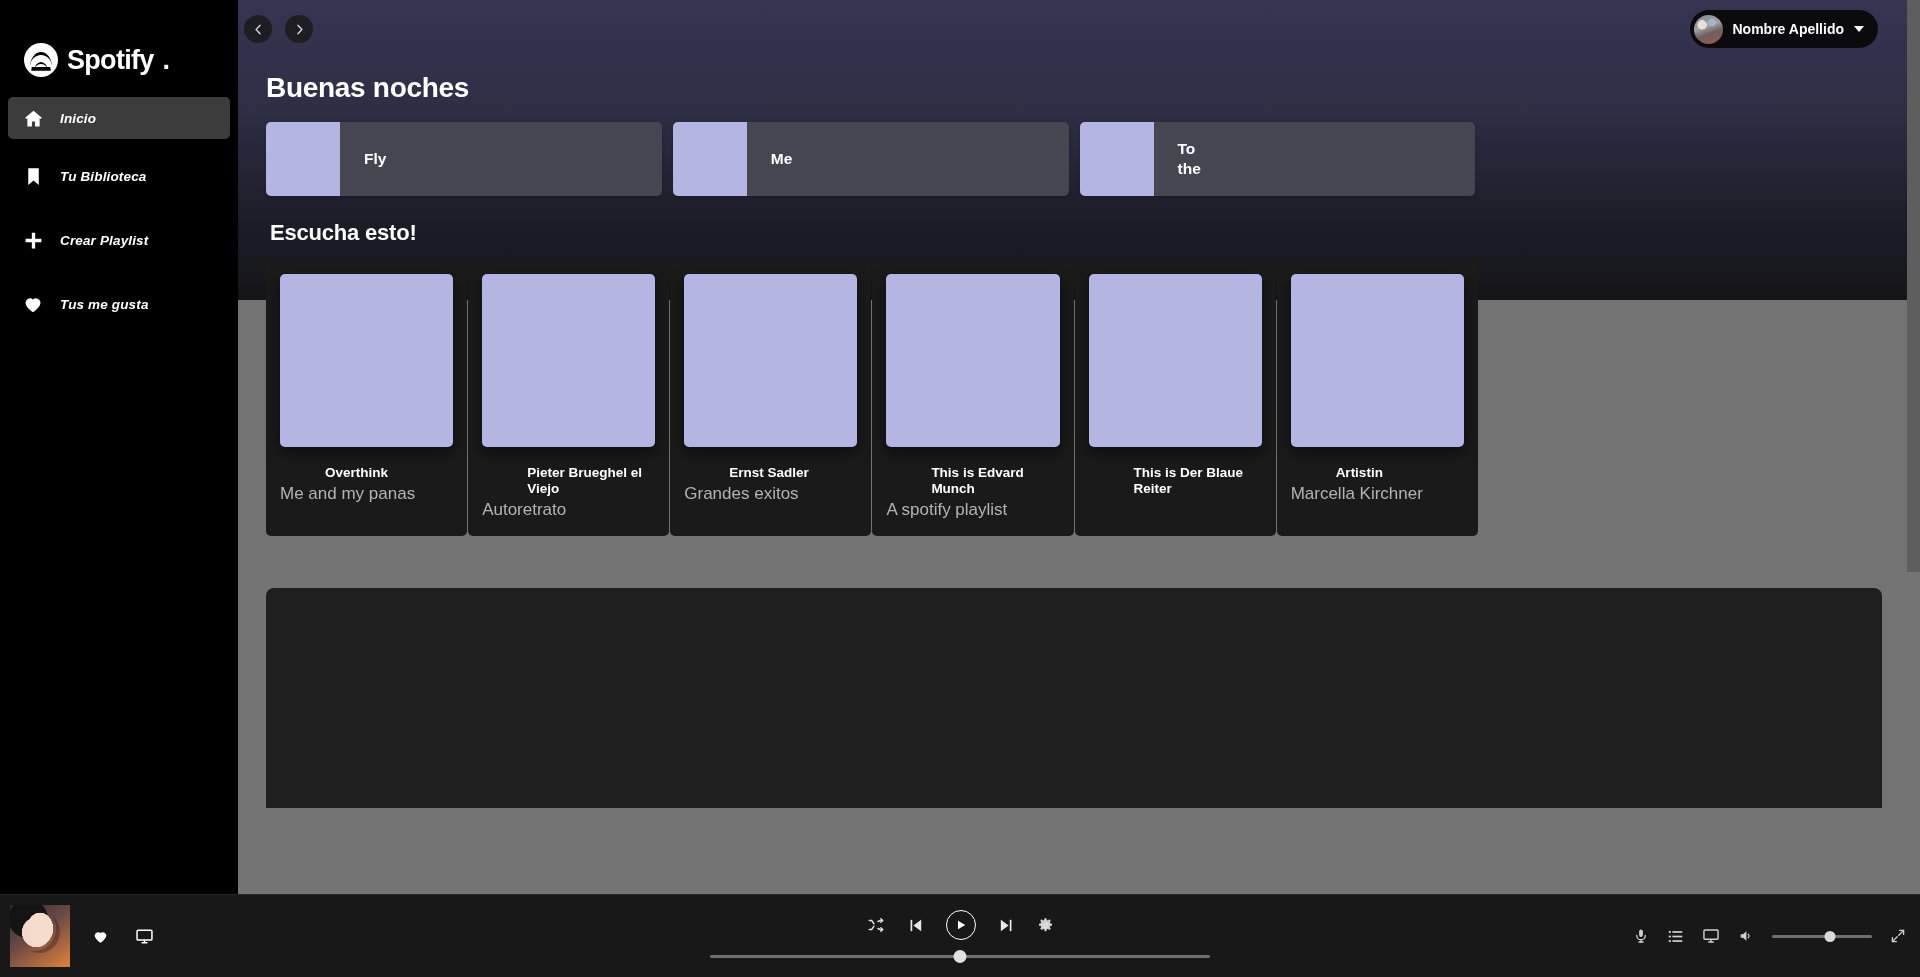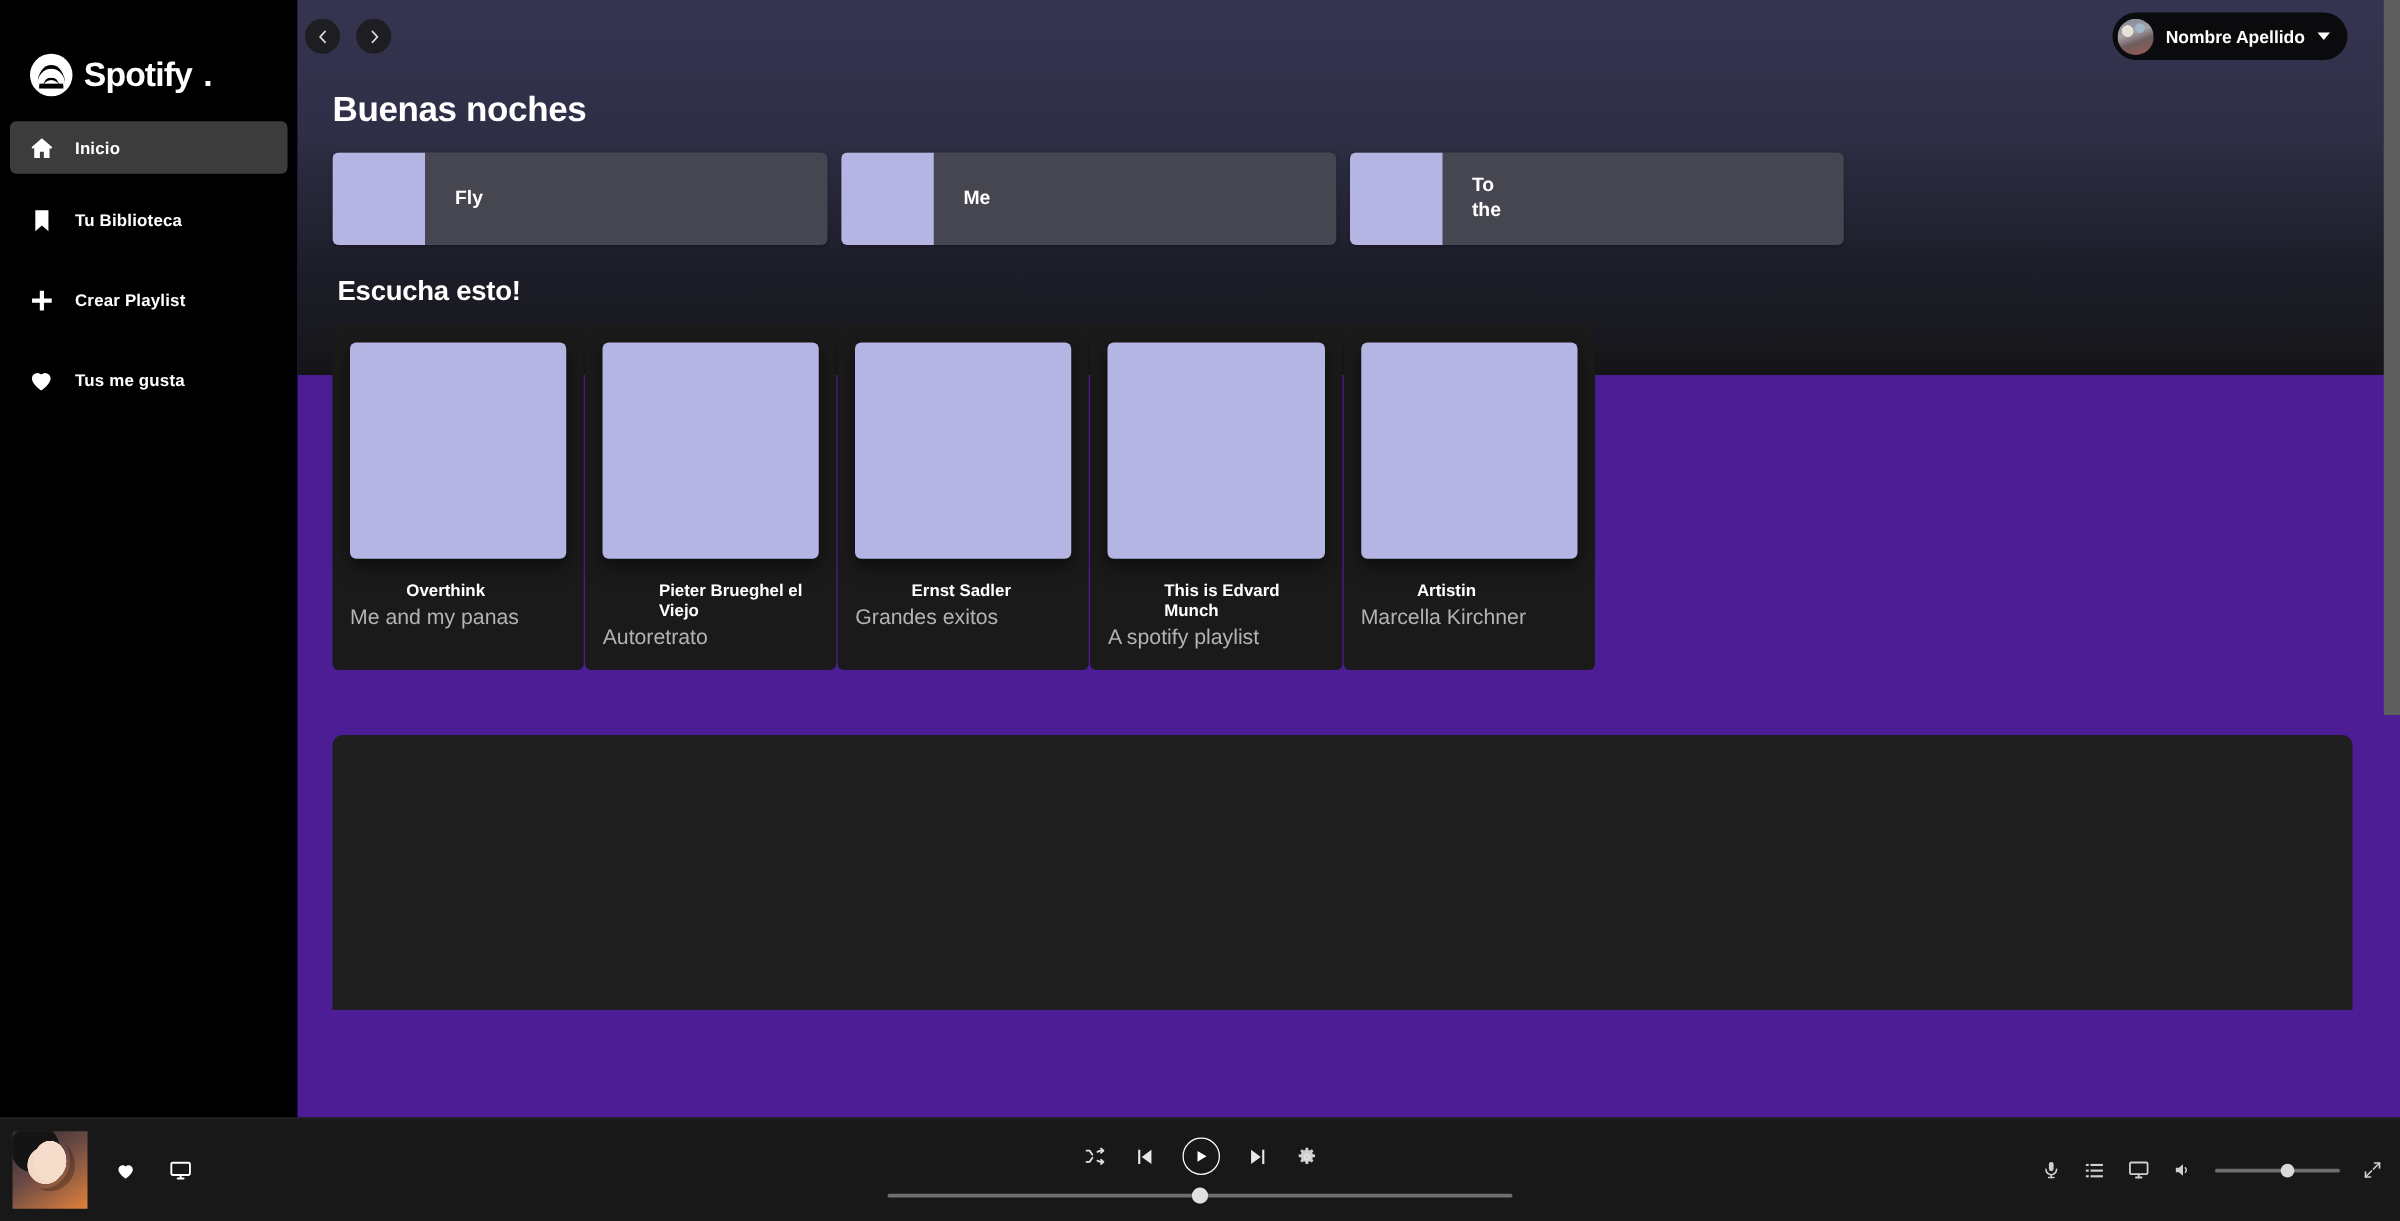--- a/index.html
+++ b/index.html
@@ -45,21 +45,21 @@
     left: 10px; top: 19px; width: 14px; height: 7px;
     border-top: 2.4px solid #000;
     border-radius: 50% / 100% 100% 0 0;
   }
   .logo-text {
     color: #fff; font-size: 27px; font-weight: bold;
     letter-spacing: -0.7px;
   }
   .logo-dot { color:#fff; font-size:27px; font-weight:bold; }
 
-  .nav-list { margin-top: 16px; padding: 0 8px; }
+  .nav-list { margin-top: 16px; padding: 0 8px; font-style: italic; }
   .nav-item {
     display: flex; align-items: center; gap: 16px;
     height: 42px; padding: 0 14px;
     border-radius: 5px;
     cursor: pointer;
     color: #b3b3b3;
   }
   .nav-item.active { background: #3c3c3c; }
   .nav-item .nav-label {
     font-size: 13.5px; font-weight: bold; color: #ffffff;
@@ -68,21 +68,21 @@
   .nav-item.active .nav-label { color:#ffffff; }
   .nav-item .ico { width: 22px; height: 22px; flex: none; display:flex; align-items:center; justify-content:center; }
   .nav-item .ico svg { display:block; }
   .nav-sep { height: 8px; }
 
   
   #main {
     position: absolute; left: 238px; top: 0;
     width: 1682px; height: 894px;
     overflow: hidden;
-    background: #4c1d95;
+    background: #737373;
   }
   #main-scroll {
     position: relative; width: 1682px; height: 894px;
   }
   .hero-bg {
     position: absolute; left:0; top:0; width:100%; height: 300px;
     background: linear-gradient(180deg, #353552 0%, #2e2e45 36%, #1d1d29 72%, #151518 100%);
   }
 
   .topbar {
@@ -406,20 +406,25 @@
             <div class="c-title">Ernst Sadler</div>
             <div class="c-sub">Grandes exitos</div>
           </div>
 
           <div class="card">
             <div class="art"></div>
             <div class="c-title">This is Edvard Munch</div>
             <div class="c-sub">A spotify playlist</div>
           </div>
 
+          <div class="card">
+            <div class="art"></div>
+            <div class="c-title">This is Der Blaue Reiter</div>
+            <div class="c-sub"></div>
+          </div>
 
           <div class="card">
             <div class="art"></div>
             <div class="c-title">Artistin</div>
             <div class="c-sub">Marcella Kirchner</div>
           </div>
 
           <div></div>
           <div></div>
         </div>

